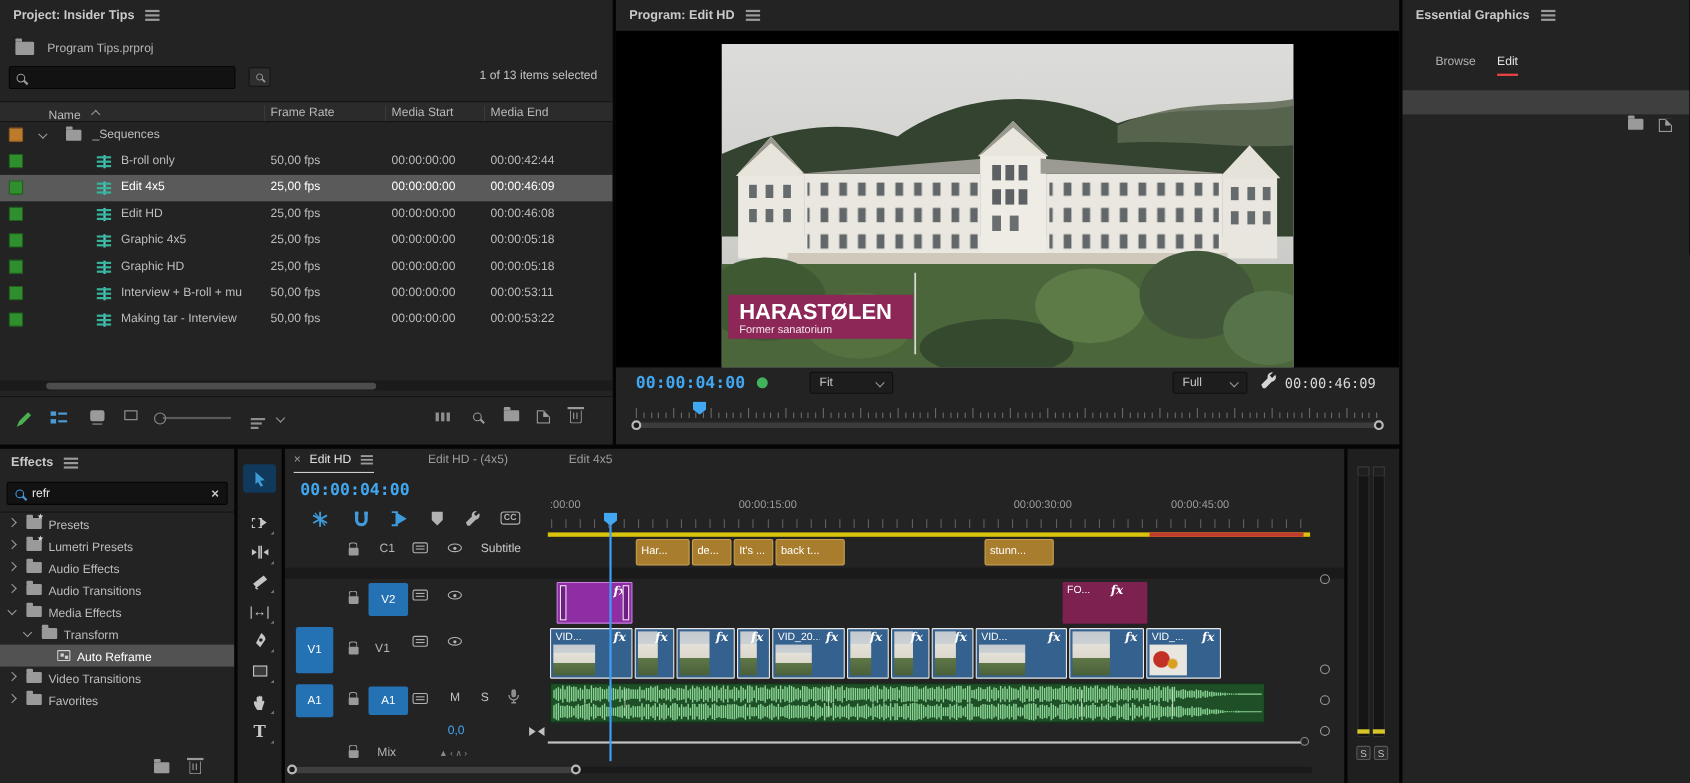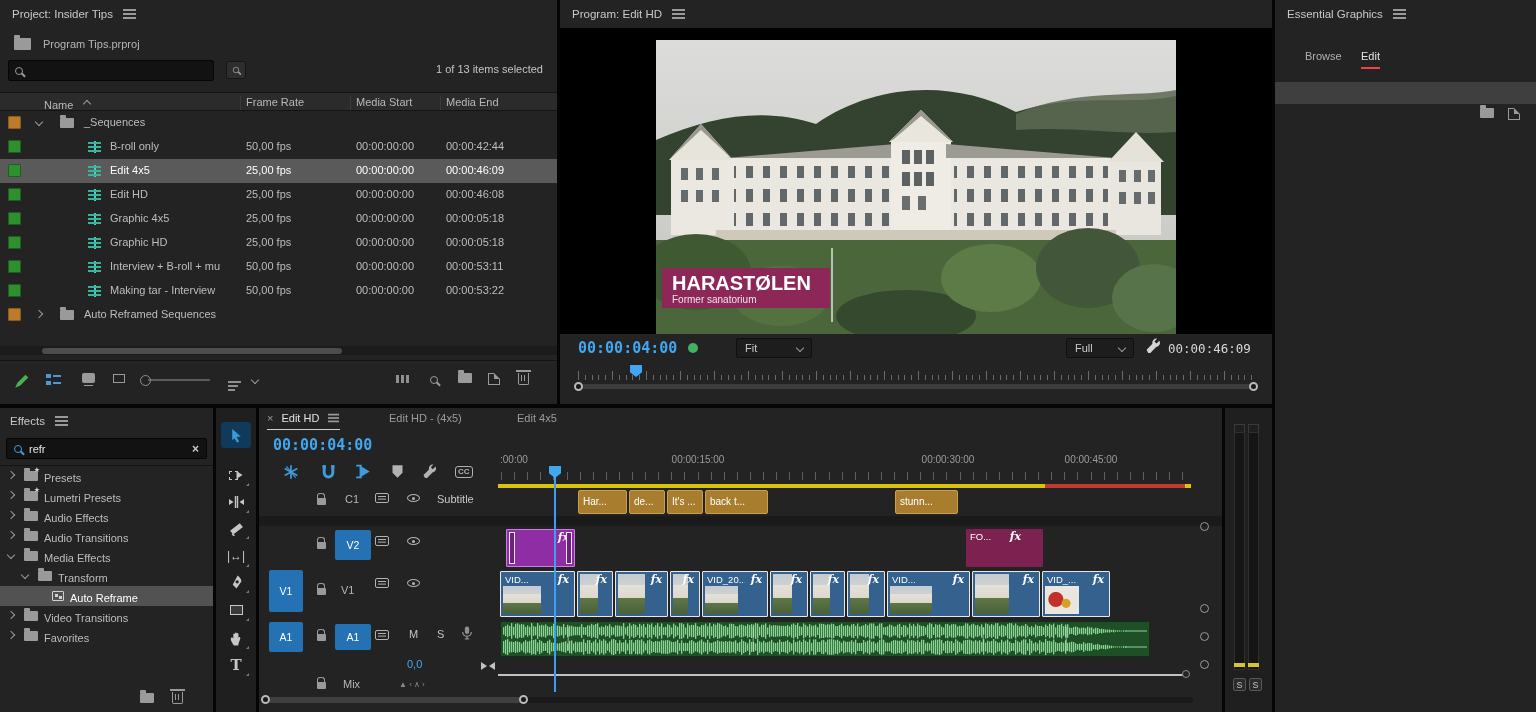--- a/index.html
+++ b/index.html
@@ -7,21 +7,21 @@
 .app{position:relative;width:1536px;height:712px}
 .panel{position:absolute;background:#232323;overflow:hidden}
 .p-project{left:0;top:0;width:557px;height:404px}
 .p-program{left:560px;top:0;width:712px;height:404px}
 .p-right{left:1275px;top:0;width:261px;height:712px}
 .p-effects{left:0;top:408px;width:213px;height:304px}
 .p-tools{left:216px;top:408px;width:40px;height:304px;background:#1f1f1f}
 .p-timeline{left:259px;top:408px;width:963px;height:304px}
 .p-meters{left:1225px;top:408px;width:47px;height:304px;background:#1f1f1f}
 .abs{position:absolute}
-.panel-header{height:28px;display:flex;align-items:center;gap:10px;padding:0 12px;color:#c9c9c9;font-weight:normal;font-size:11.5px}
+.panel-header{height:28px;display:flex;align-items:center;gap:10px;padding:0 12px;color:#c9c9c9;font-weight:bold;font-size:11.5px}
 .mono{font-family:"DejaVu Sans Mono",monospace}
 
 .i-burger{width:13px;height:2px;background:#9a9a9a;position:relative;display:inline-block;flex:none}
 .i-burger::before,.i-burger::after{content:"";position:absolute;left:0;width:13px;height:2px;background:#9a9a9a}
 .i-burger::before{top:-4px}.i-burger::after{top:4px}
 .i-folder{width:14px;height:10px;background:#9a9a9a;border-radius:1px;position:relative;display:inline-block;flex:none}
 .i-folder::before{content:"";position:absolute;top:-3px;left:0;width:6px;height:3px;background:#9a9a9a;border-radius:1px 1px 0 0}
 .i-folder.star::after{content:"★";position:absolute;right:-2px;top:-5px;font-size:7px;color:#d8d8d8}
 .i-chev{width:6px;height:6px;border-right:1.6px solid #9a9a9a;border-bottom:1.6px solid #9a9a9a;display:inline-block;flex:none}
 .i-chev.r{transform:rotate(-45deg)}.i-chev.d{transform:rotate(45deg)}.i-chev.u{transform:rotate(225deg)}
@@ -247,26 +247,20 @@
           <span class="cell" style="left: 356px;">00:00:00:00</span>
           <span class="cell" style="left: 446px;">00:00:53:11</span>
         </div>
         <div class="prj-row">
           <span class="chip green" style="position: absolute; left: 8px; top: 5px;"></span>
           <span class="i-seq" style="position: absolute; left: 88px; top: 6px;"></span>
           <span class="cell" style="left: 110px;">Making tar - Interview</span>
           <span class="cell" style="left: 246px;">50,00 fps</span>
           <span class="cell" style="left: 356px;">00:00:00:00</span>
           <span class="cell" style="left: 446px;">00:00:53:22</span>
-        </div>
-        <div class="prj-row">
-          <span class="chip orange" style="position: absolute; left: 8px; top: 5px;"></span>
-          <span class="i-chev r" style="position: absolute; left: 36px; top: 8px;"></span>
-          <span class="i-folder" style="position: absolute; left: 60px; top: 7px;"></span>
-          <span class="cell" style="left: 84px;">Auto Reframed Sequences</span>
         </div>
       </div>
     <div class="prj-hscroll">
         <div class="thumb"></div>
       </div>
     <div class="prj-toolbar">
       <span class="tb" style="left:14px">
         <svg class="ic" width="16" height="16" viewBox="0 0 14 14">
             <path d="M1 13 L3 8.5 L10 1.5 L12.5 4 L5.5 11 Z" fill="#4caf50"></path>
           </svg>

